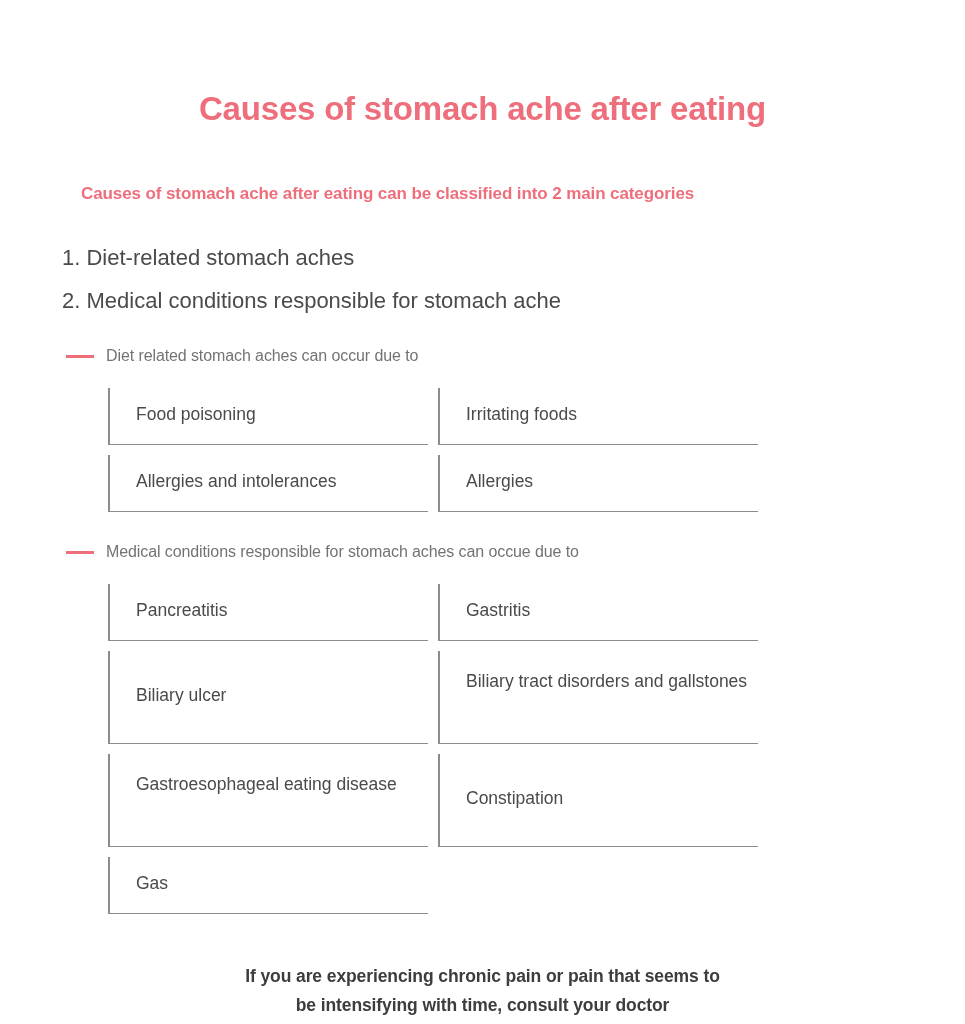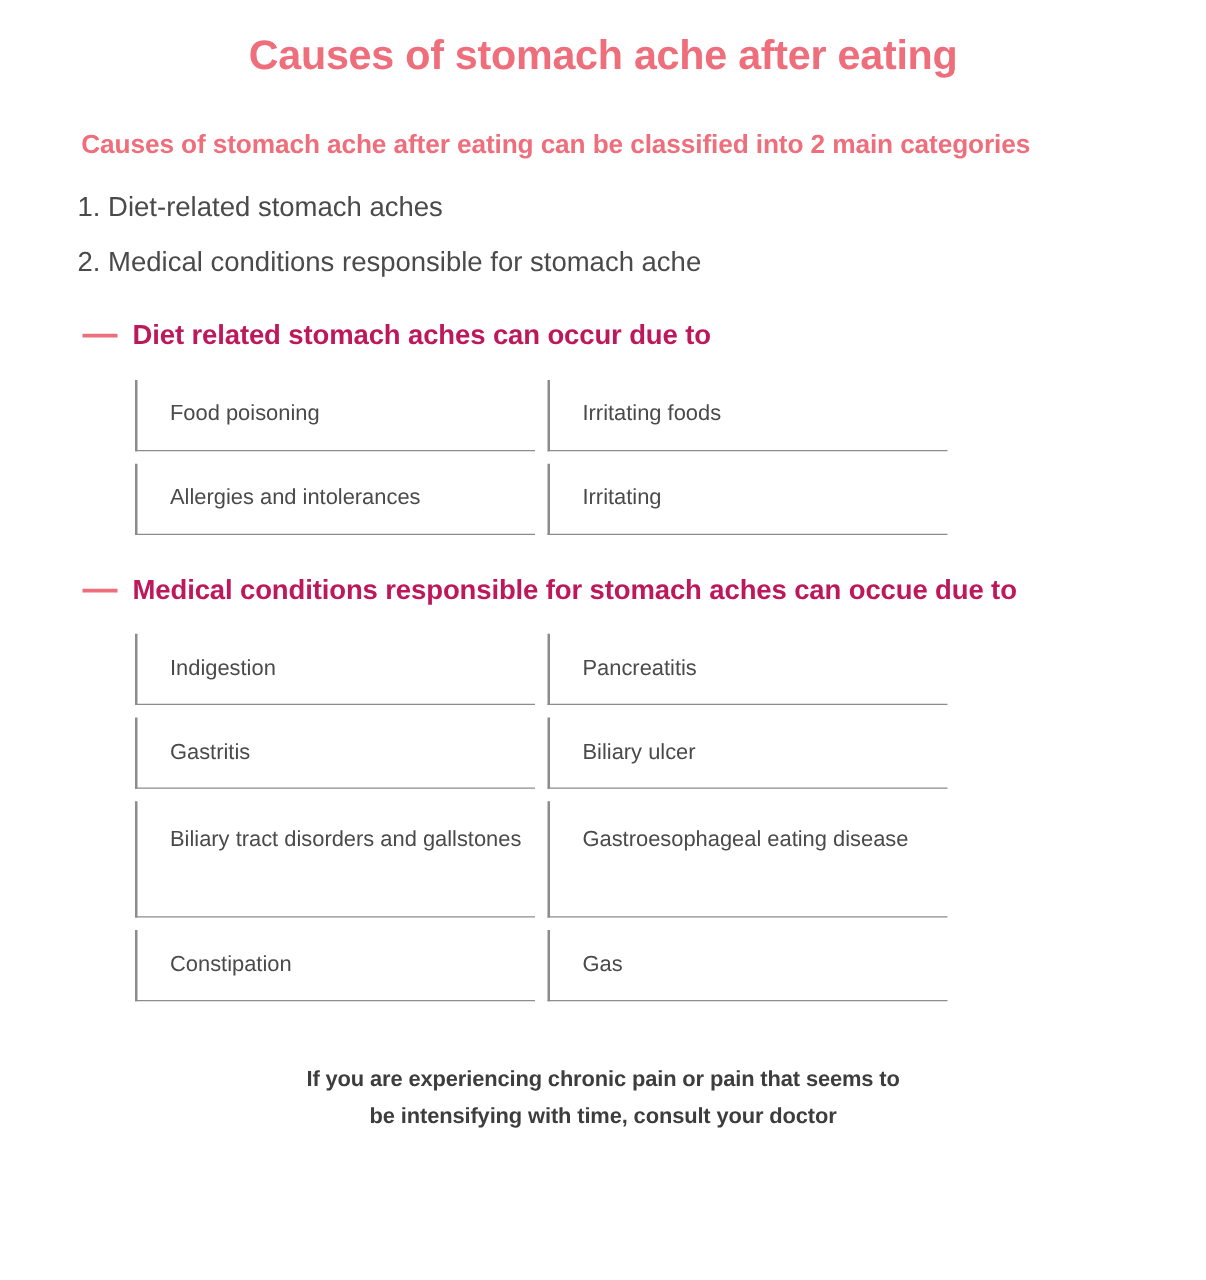--- a/index.html
+++ b/index.html
@@ -22,31 +22,31 @@
     box-sizing: border-box;
   }
 
   
   .title {
     text-align: center;
     font-size: 33px;
     font-weight: bold;
     color: #ee6e7c;
     letter-spacing: -0.2px;
-    margin: 0;
-    padding-top: 24px;
+    margin: 16px;
+    padding-top: 73px;
     line-height: 1.2;
   }
 
   
   .subtitle {
-    margin: 0;
+    margin: 16px;
     padding-left: 65px;
     padding-top: 38px;
-    font-size: 21px;
+    font-size: 17px;
     font-weight: bold;
     color: #ee6e7c;
     letter-spacing: -0.1px;
     line-height: 1.3;
   }
 
   
   .num-list {
     margin: 0;
     padding: 22px 0 0 62px;
@@ -74,23 +74,23 @@
   }
   .dash-icon {
     display: inline-block;
     width: 28px;
     height: 3px;
     background: #ee6e7c;
     flex: 0 0 auto;
   }
   .section-title {
     margin-left: 12px;
-    font-size: 22px;
-    font-weight: bold;
-    color: #be185d;
+    font-size: 16px;
+    font-weight: normal;
+    color: #737373;
     letter-spacing: -0.1px;
     line-height: 1.3;
   }
 
   
   .card-grid {
     display: grid;
     grid-template-columns: 320px 320px;
     column-gap: 111px;
     row-gap: 9px;
@@ -161,35 +161,32 @@
       <div class="card">
         <span class="card-label">Food poisoning</span>
       </div>
       <div class="card">
         <span class="card-label">Irritating foods</span>
       </div>
       <div class="card">
         <span class="card-label">Allergies and intolerances</span>
       </div>
       <div class="card">
-        <span class="card-label">Irritating</span>
+        <span class="card-label">Allergies</span>
       </div>
     </div>
   </div>
 
   <div class="section">
     <div class="section-head">
       <span class="dash-icon"></span>
       <span class="section-title">Medical conditions responsible for stomach aches can occue due to</span>
     </div>
     <div class="card-grid">
       <div class="card">
-        <span class="card-label">Indigestion</span>
-      </div>
-      <div class="card">
         <span class="card-label">Pancreatitis</span>
       </div>
       <div class="card">
         <span class="card-label">Gastritis</span>
       </div>
       <div class="card">
         <span class="card-label">Biliary ulcer</span>
       </div>
       <div class="card tall">
         <span class="card-label">Biliary tract disorders and gallstones</span>

